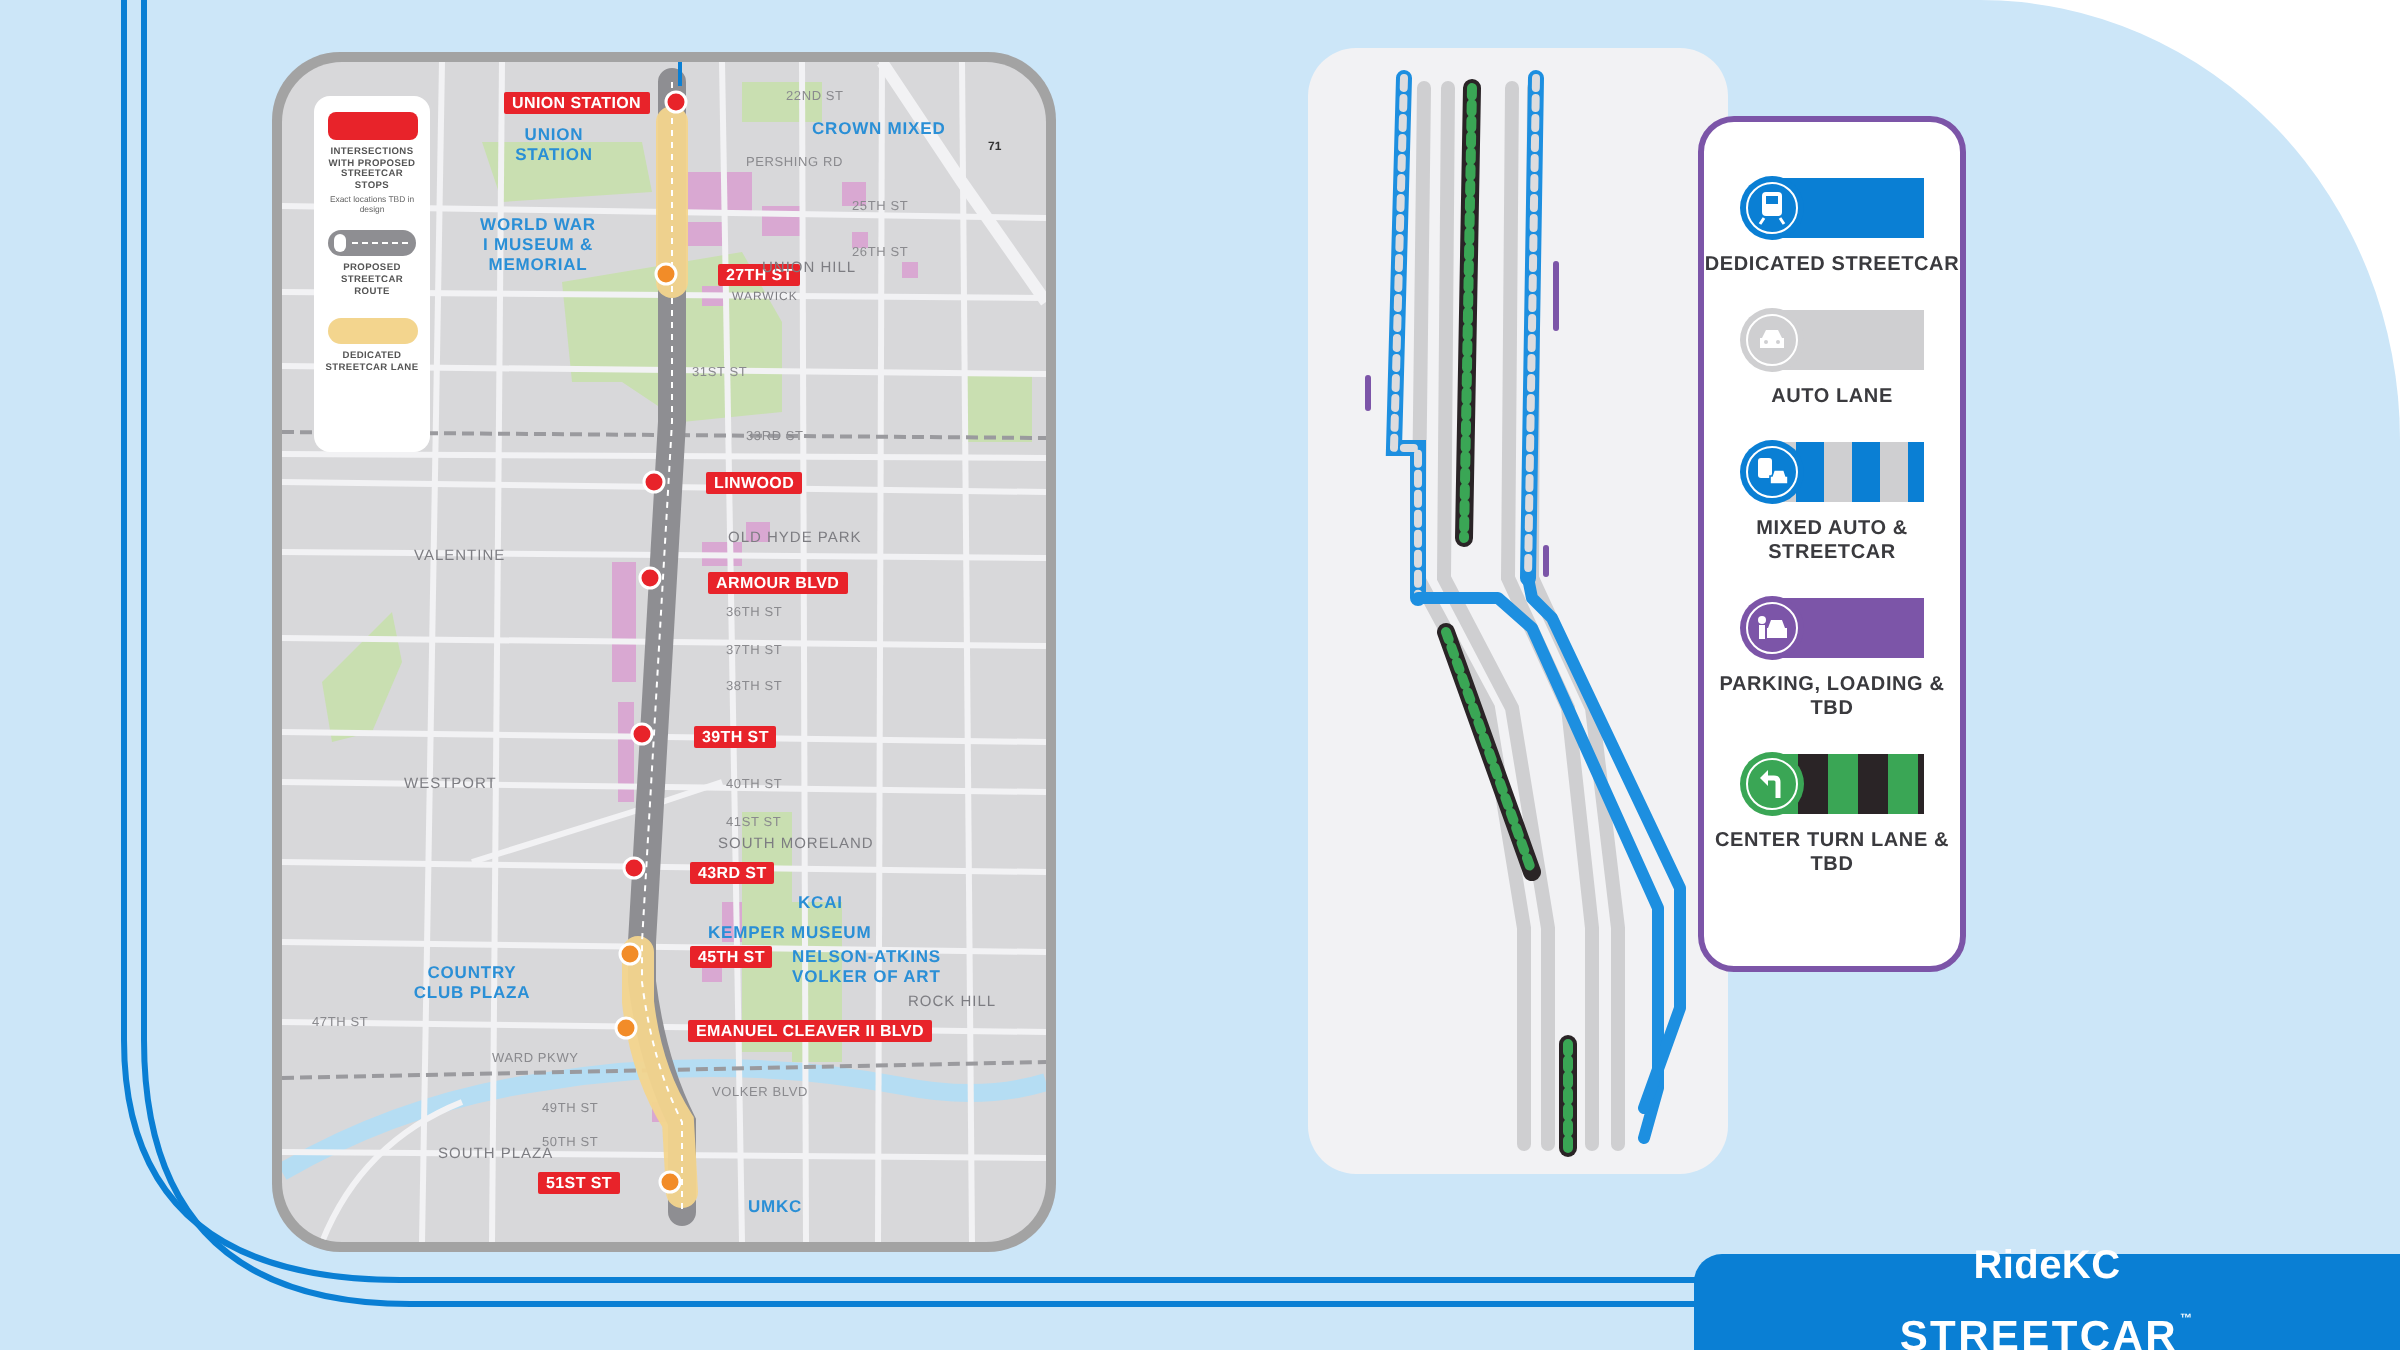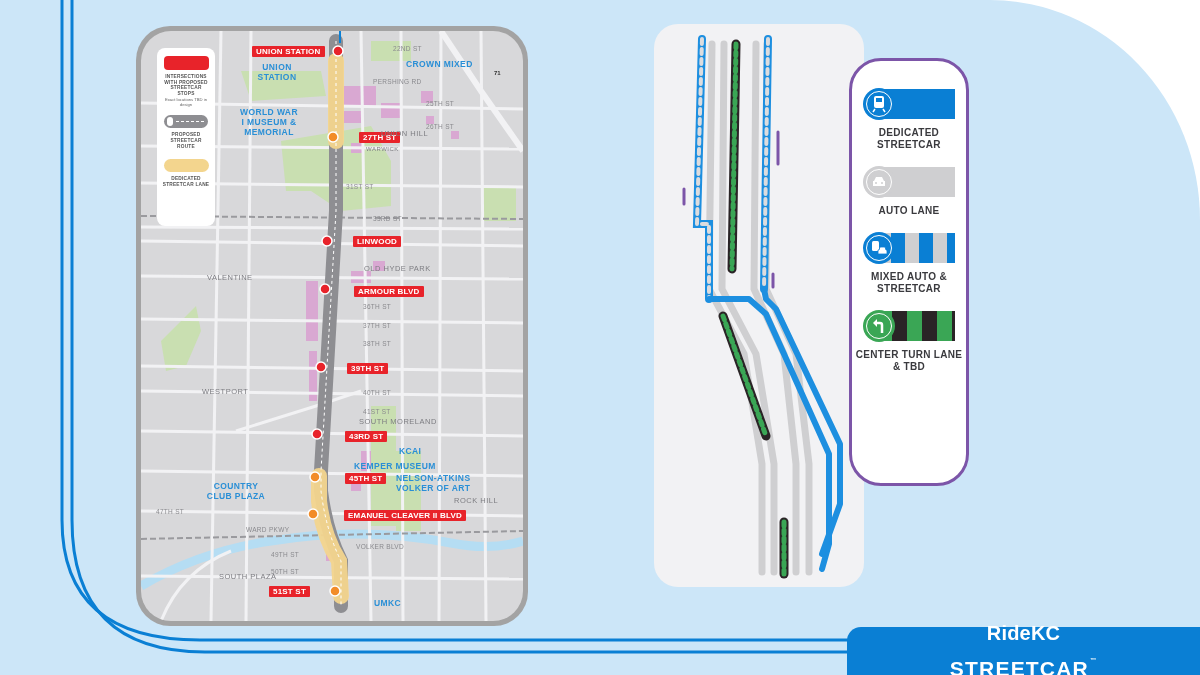--- a/index.html
+++ b/index.html
@@ -52,22 +52,22 @@
   .ml-text { font-size: 4.8px; line-height: 5.6px; color: #555; text-align: center; margin-top: 4px; font-weight: bold; letter-spacing: 0.2px; }
   .ml-sub { font-size: 4.2px; line-height: 5px; color: #666; text-align: center; margin-top: 1px; }
 
   .diagram-panel {
     position: absolute; left: 654px; top: 24px; width: 210px; height: 563px;
     background: #f2f2f4; border-radius: 24px;
   }
   .diagram-panel svg { position: absolute; left: 0; top: 0; }
 
   .lane-legend {
-    position: absolute; left: 849px; top: 58px; width: 120px; height: 428px;
-    background: #ffffff; border: 3px solid #7c55a8; border-radius: 32px;
+    position: absolute; left: 849px; top: 58px; width: 134px; height: 428px;
+    background: #ffffff; border: 3px solid #7c55a8; border-radius: 18px;
     padding-top: 28px;
   }
   .ll-item { display: flex; flex-direction: column; align-items: center; margin-bottom: 16px; }
   .ll-swatch { position: relative; width: 92px; height: 30px; }
   .ll-circle {
     position: absolute; left: 0; top: -1px; width: 32px; height: 32px; border-radius: 50%;
     display: flex; align-items: center; justify-content: center; z-index: 2;
   }
   .ll-circle .ring { position: absolute; inset: 3px; border: 1.5px solid #fff; border-radius: 50%; }
   .ll-bar { position: absolute; left: 14px; right: 0; top: 0; height: 30px; }
@@ -312,20 +312,34 @@
         <svg width="18" height="16" viewBox="0 0 18 16">
             <rect x="2" y="1" width="7" height="10" rx="1.5" fill="#fff"></rect>
             <path d="M9 10 L10 7 L15 7 L16 10 L17 10 L17 14 L8 14 L8 10 Z" fill="#fff" stroke="#0a7fd4" stroke-width="0.8"></path>
           </svg>
       </div>
       <div class="ll-bar" style="background: repeating-linear-gradient(90deg, #cfcfd1 0 14px, #0a7fd4 14px 28px);"></div>
     </div>
     <div class="ll-label">MIXED AUTO &amp; STREETCAR</div>
   </div>
 
+  <div class="ll-item">
+    <div class="ll-swatch">
+      <div class="ll-circle" style="background:#7c55a8;">
+        <span class="ring"></span>
+        <svg width="18" height="14" viewBox="0 0 18 14">
+            <circle cx="4" cy="3" r="2" fill="#fff"></circle>
+            <rect x="2.5" y="5.5" width="3" height="7" fill="#fff"></rect>
+            <path d="M7 7 L8.5 3 L14 3 L15.5 7 L16.5 7 L16.5 12 L6.5 12 L6.5 7 Z" fill="#fff"></path>
+          </svg>
+      </div>
+      <div class="ll-bar" style="background:#7c55a8;"></div>
+    </div>
+    <div class="ll-label">PARKING, LOADING &amp; TBD</div>
+  </div>
 
   <div class="ll-item">
     <div class="ll-swatch">
       <div class="ll-circle" style="background:#3aa655;">
         <span class="ring"></span>
         <svg width="14" height="16" viewBox="0 0 14 16">
             <path d="M10 15 L10 7 Q10 5 8 5 L4 5" stroke="#fff" stroke-width="2.5" fill="none"></path>
             <path d="M5 1 L1 5 L5 9 Z" fill="#fff"></path>
           </svg>
       </div>

